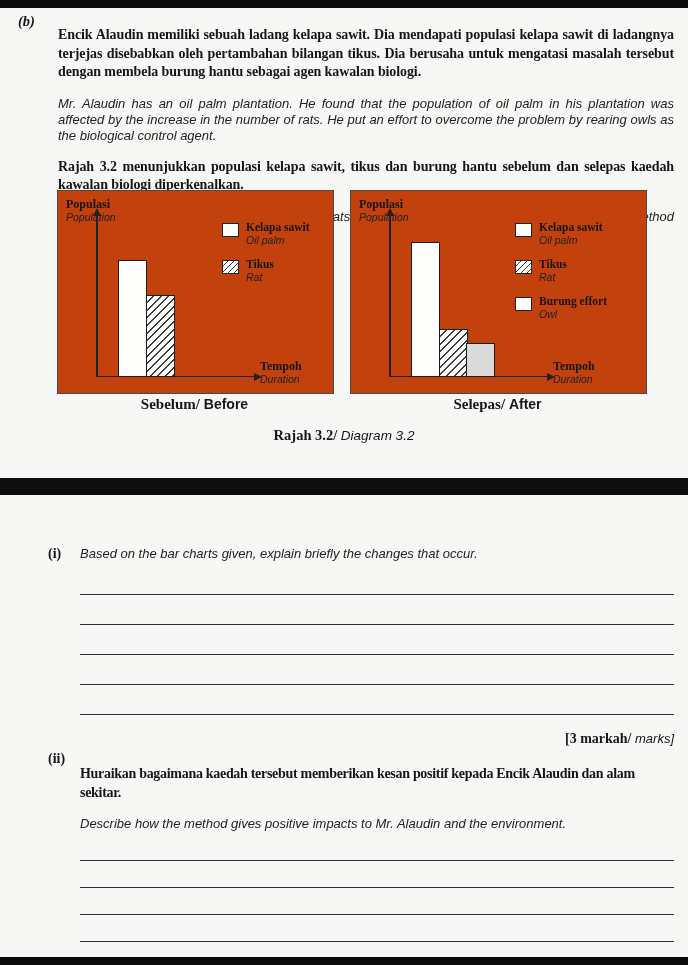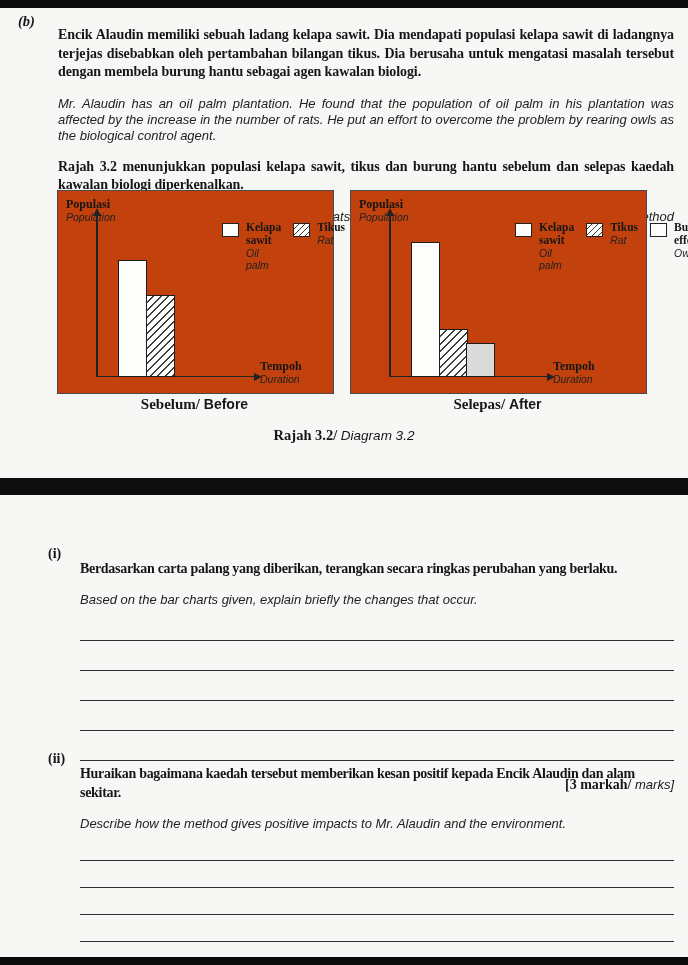--- a/index.html
+++ b/index.html
@@ -25,21 +25,21 @@
   .lab-en{display:block;font-family:"Liberation Sans",sans-serif;font-style:italic;font-size:10.5px;line-height:12px;color:#222;}
   .axis-v{position:absolute;left:38px;top:25px;bottom:16px;width:1.5px;background:#222;}
   .axis-h{position:absolute;left:38px;bottom:16px;width:159px;height:1.5px;background:#222;}
   .arr-up{position:absolute;left:34.5px;top:17px;width:0;height:0;border-left:4px solid transparent;border-right:4px solid transparent;border-bottom:8px solid #222;}
   .arr-right{position:absolute;left:196px;bottom:12.5px;width:0;height:0;border-top:4px solid transparent;border-bottom:4px solid transparent;border-left:8px solid #222;}
   .bars{position:absolute;left:60px;bottom:16px;display:flex;align-items:flex-end;}
   .bar{width:29px;border:1.3px solid #1c1c1c;margin-right:-1.3px;box-sizing:border-box;}
   .bar.plain{background:#fdfdfc;}
   .bar.hatch{background:repeating-linear-gradient(135deg,#fdfdfc 0px,#fdfdfc 4px,#3c3c3c 4px,#3c3c3c 5.4px);}
   .bar.shade{background:#dadada;}
-  .legend{position:absolute;left:164px;top:30px;display:flex;gap:12px;}
+  .legend{position:absolute;left:164px;top:30px;display:flex;flex-direction:column;gap:12px;}
   .leg-item{display:flex;align-items:flex-start;gap:7px;}
   .swatch{width:15px;height:12px;border:1.2px solid #222;margin-top:2px;flex:0 0 auto;}
   .swatch.plain{background:#fdfdfc;}
   .swatch.hatch{background:repeating-linear-gradient(135deg,#fdfdfc 0px,#fdfdfc 3px,#3c3c3c 3px,#3c3c3c 4.2px);}
   .leg-my{display:block;font-weight:bold;font-size:11.5px;line-height:13px;}
   .leg-en{display:block;font-family:"Liberation Sans",sans-serif;font-style:italic;font-size:10.5px;line-height:12px;color:#222;}
   .chart-title{position:absolute;top:396px;text-align:center;font-size:15px;}
   .chart-title.before{left:57px;width:275px;}
   .chart-title.after{left:350px;width:295px;}
   .t-my{font-weight:bold;}
@@ -172,21 +172,20 @@
 <div class="caption">
   <span class="cap-my">Rajah 3.2/</span>
   <span class="cap-en">Diagram 3.2</span>
 </div>
 
 <div class="divider"></div>
 
 <div class="subq qi">
   <div class="sq-label">(i)</div>
   <div class="sq-body">
-    <p class="q-my">Berdasarkan carta palang yang diberikan, terangkan secara ringkas perubahan yang berlaku.</p>
     <p class="q-en">Based on the bar charts given, explain briefly the changes that occur.</p>
     <div class="ans-lines">
         <div class="ans-line"></div>
         <div class="ans-line"></div>
         <div class="ans-line"></div>
         <div class="ans-line"></div>
         <div class="ans-line"></div>
       </div>
     <div class="marks">
       <span class="marks-my">[3 markah/</span>

